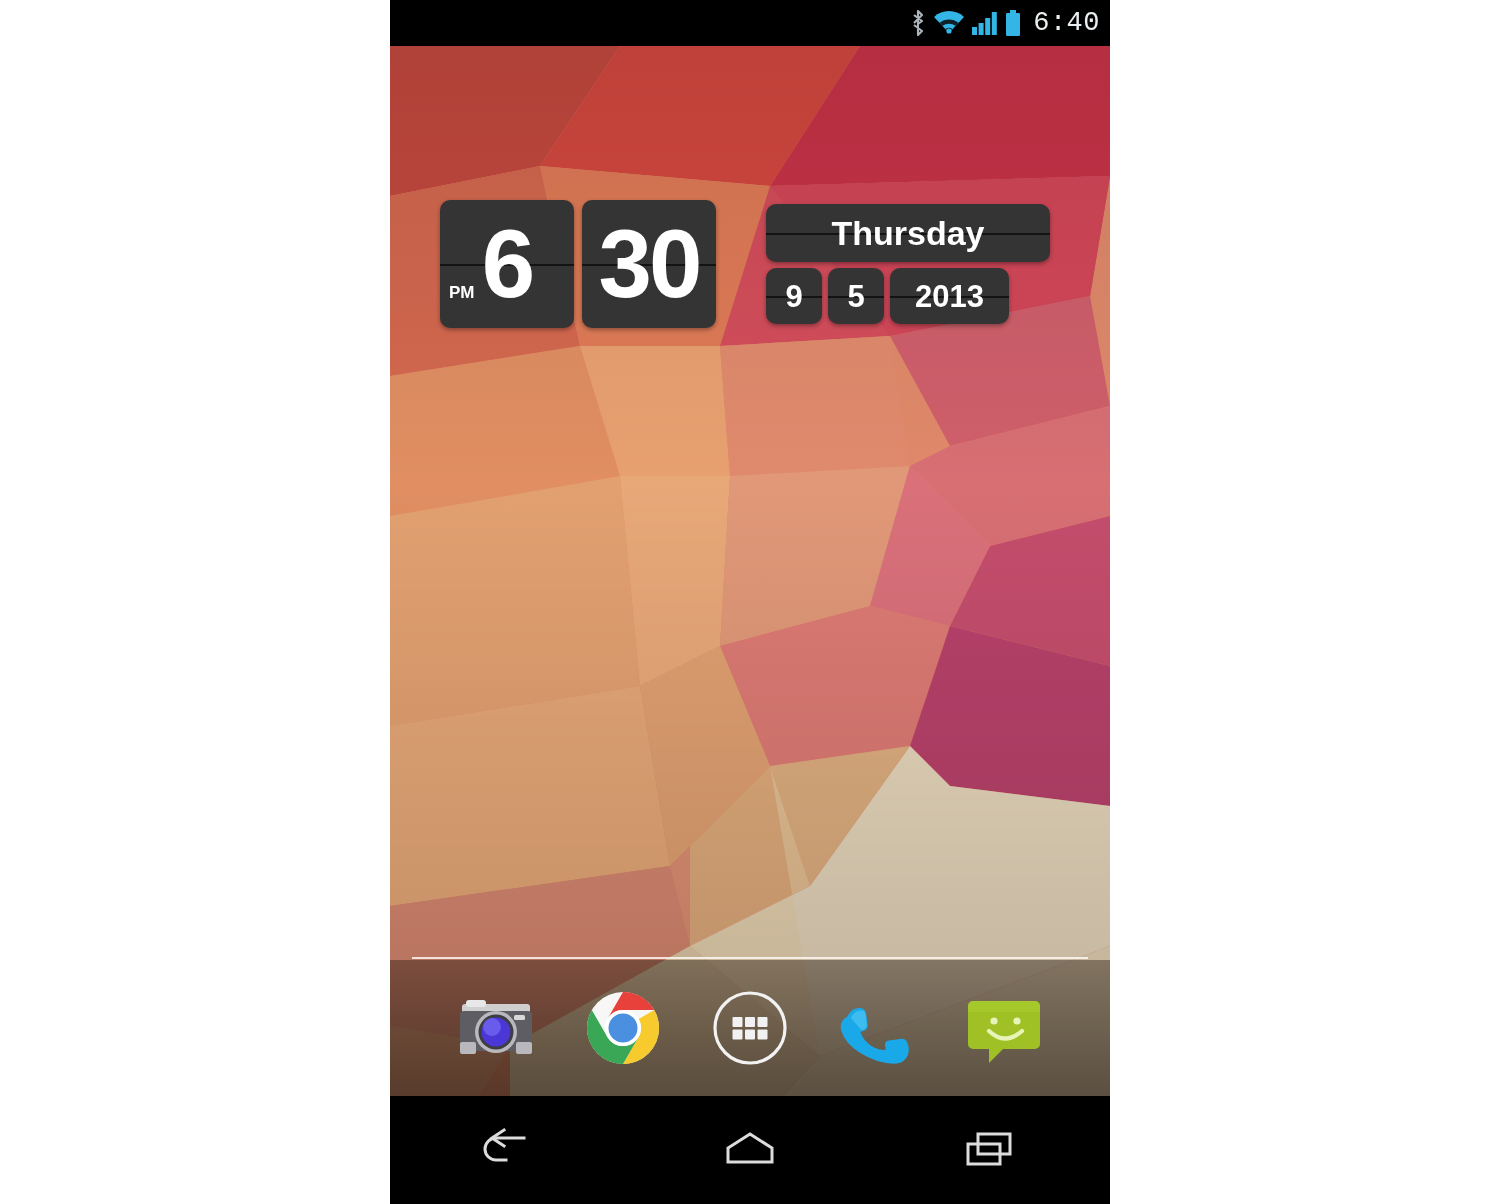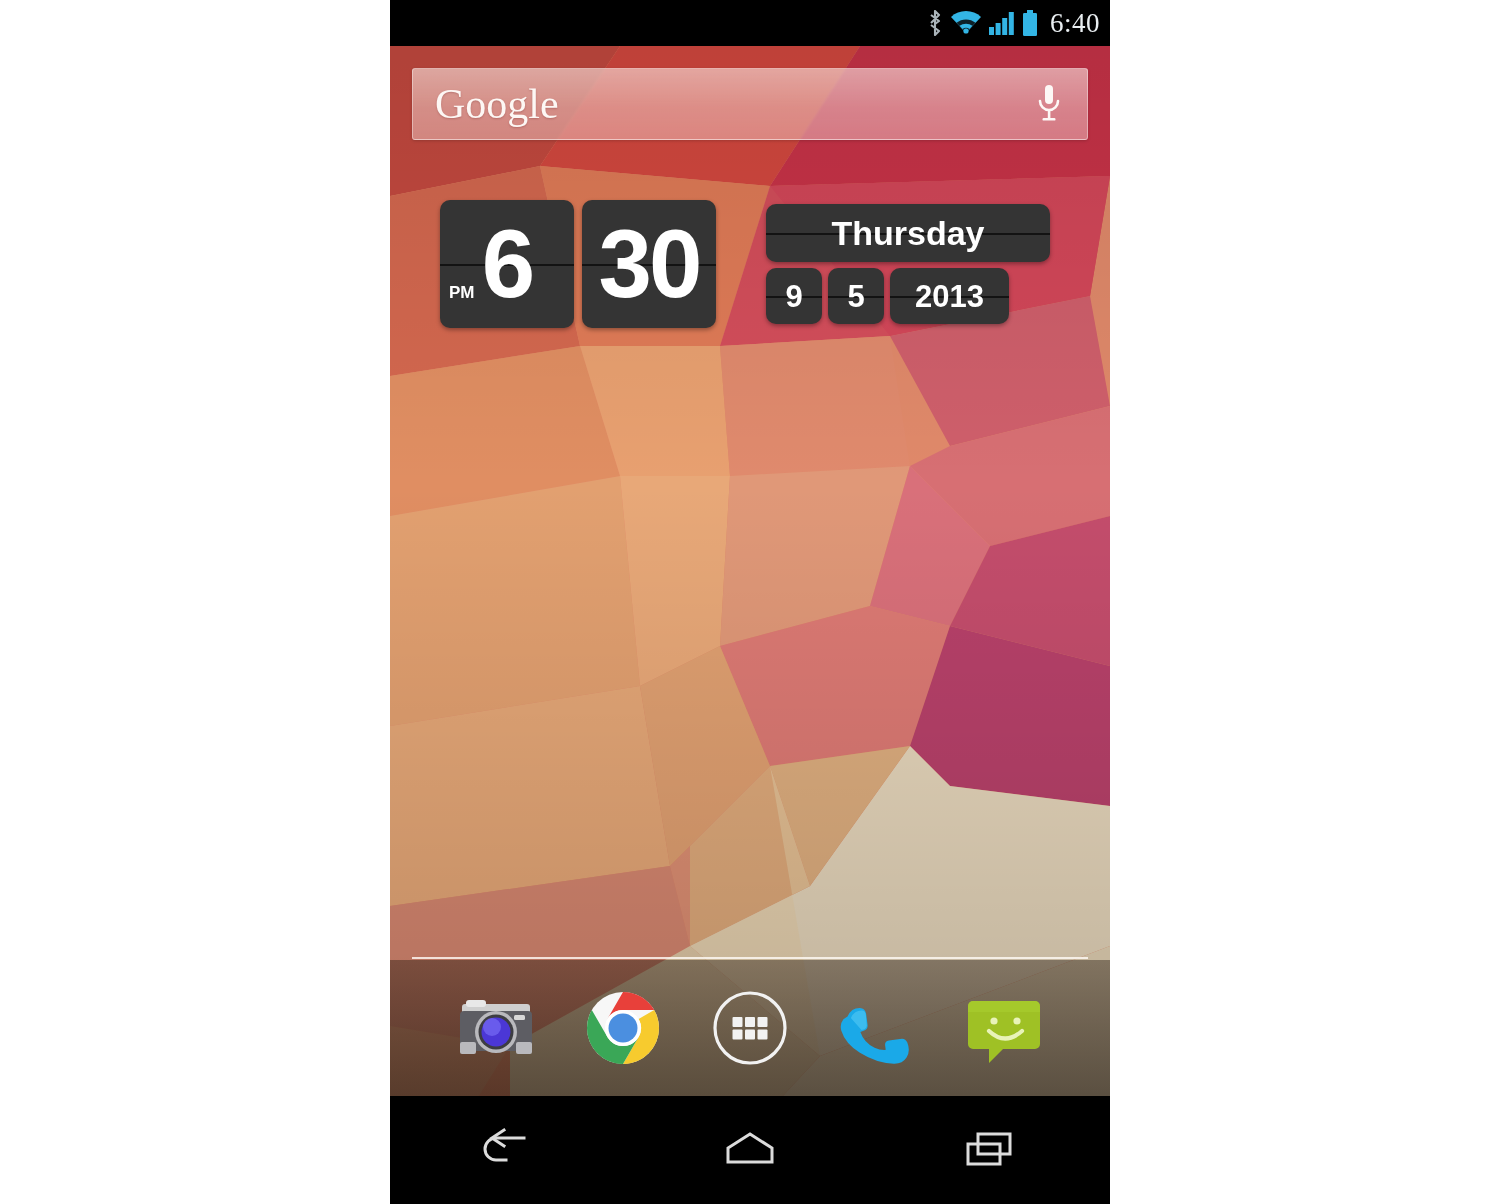--- a/index.html
+++ b/index.html
@@ -39,21 +39,21 @@
     position:absolute; left:0; top:0;
     width:720px; height:46px;
     background:#000000;
     display:flex; align-items:center; justify-content:flex-end;
     padding-right:10px;
     z-index:40;
   }
   .sb-icon { display:inline-flex; align-items:center; justify-content:center; margin-left:7px; }
   #sb-time {
     color:#e9eef1; font-size:27px; letter-spacing:0.5px;
-    margin-left:12px; font-family:Liberation Serif, serif;
+    margin-left:12px; font-family:Liberation Mono, monospace;
     font-weight:400;
   }
 
   
   #searchbar {
     position:absolute;
     left:22px; top:68px;
     width:676px; height:72px;
     background:linear-gradient(180deg, rgba(255,245,240,0.56) 0%, rgba(255,238,234,0.44) 55%, rgba(255,235,232,0.40) 100%);
     border:1px solid rgba(255,255,255,0.38);
@@ -236,31 +236,20 @@
       </span>
       <span class="sb-icon">
         <svg width="16" height="27" viewBox="0 0 16 27">
           <rect x="5" y="0" width="6" height="3" fill="#33b5e5"></rect>
           <rect x="1" y="3" width="14" height="23" rx="1.2" fill="#33b5e5"></rect>
         </svg>
       </span>
       <span id="sb-time">6:40</span>
     </div>
 
-    <div id="searchbar">
-      <span id="google-word">Google</span>
-      <span id="mic-icon-wrap">
-        <svg width="28" height="42" viewBox="0 0 28 42">
-          <rect x="10" y="2" width="8" height="19" rx="4" fill="#fdf8f6"></rect>
-          <path d="M5 18 A9 9 0 0 0 23 18" fill="none" stroke="#fdf8f6" stroke-width="2.6" stroke-linecap="round"></path>
-          <rect x="12.8" y="27" width="2.6" height="8" fill="#fdf8f6"></rect>
-          <rect x="7.5" y="35" width="13" height="2.6" rx="1.2" fill="#fdf8f6"></rect>
-        </svg>
-      </span>
-    </div>
 
     <div id="clock-widget">
       <div id="tile-hour" class="flip-tile">
         <span id="ampm">PM</span>
         <span class="glyph">6</span>
       </div>
       <div id="tile-min" class="flip-tile">
         <span class="glyph">30</span>
       </div>
     </div>

